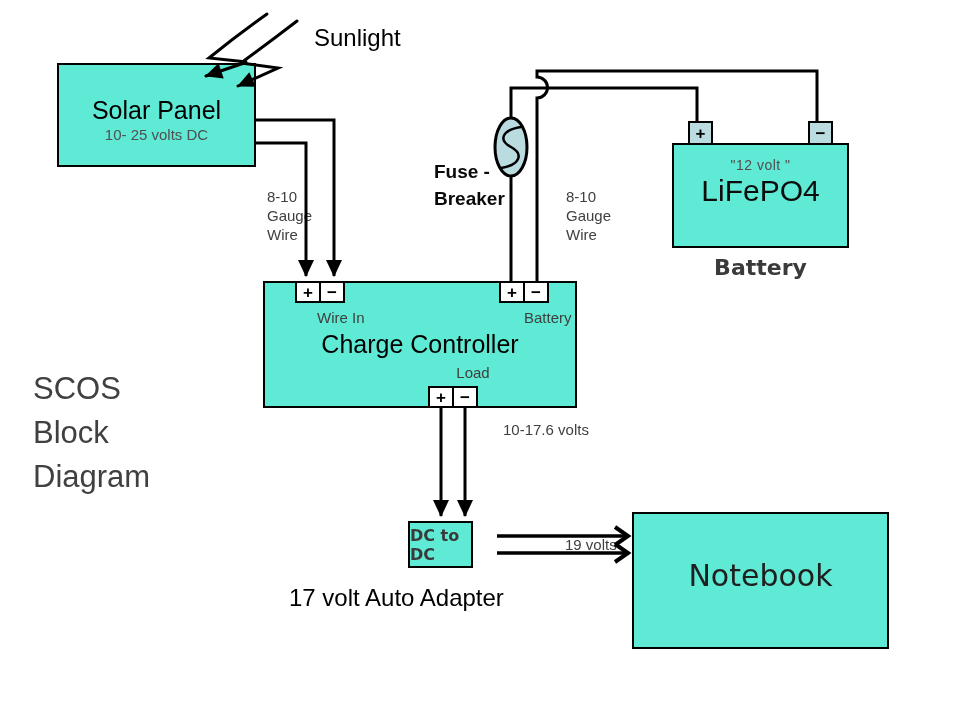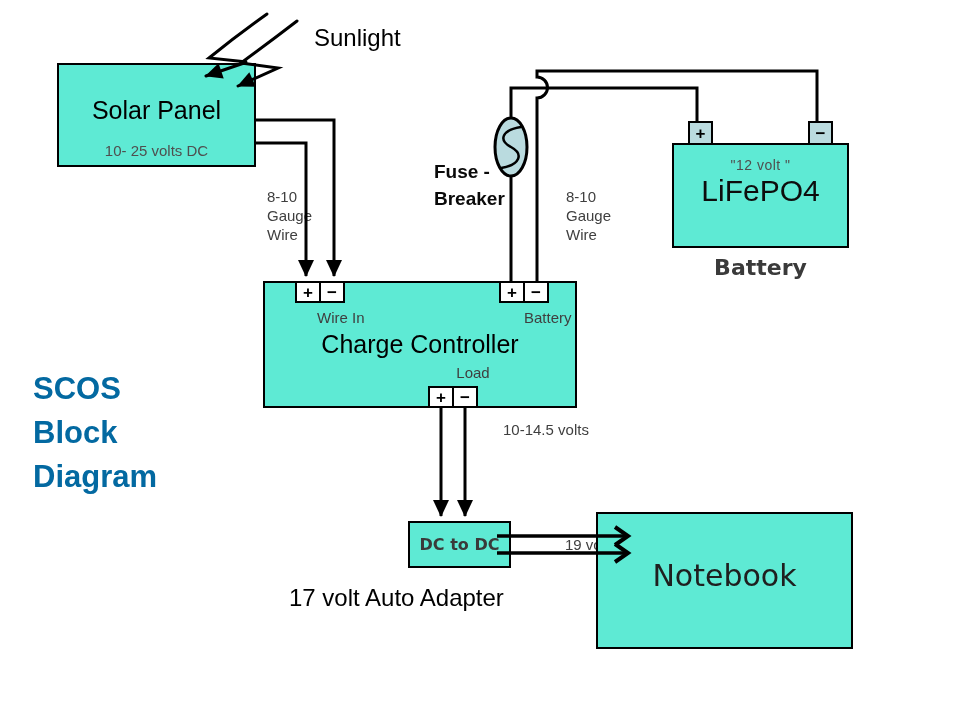--- a/index.html
+++ b/index.html
@@ -14,30 +14,30 @@
   }
   .term{
     position:absolute;width:26px;height:22px;box-sizing:border-box;border:2px solid #000;
     background:#ffffff;display:flex;align-items:center;justify-content:center;
     font-weight:bold;font-size:17px;line-height:1;z-index:3;
   }
   .term.blue{background:#badbdf;width:25px;height:24px;}
   .lbl-sm{font-size:15px;color:#3f3f3f;line-height:19px;margin-left:20px;}
   #solar-panel{left:57px;top:63px;width:199px;height:104px;display:flex;flex-direction:column;align-items:center;padding-top:31px;z-index:2;}
   #solar-panel .name{font-size:25px;line-height:28px;color:#000;}
-  #solar-panel .volts{font-size:15px;color:#4f4f4f;margin-top:18px;text-align:right;}
+  #solar-panel .volts{font-size:15px;color:#4f4f4f;margin-top:2px;text-align:right;}
   #battery-box{left:672px;top:143px;width:177px;height:105px;display:flex;flex-direction:column;align-items:center;padding-top:12px;z-index:2;}
   #battery-box .rating{font-size:14px;color:#4f4f4f;letter-spacing:.5px;}
   #battery-box .chem{font-size:30px;line-height:34px;color:#0d0d0d;margin-top:1px;}
   #controller-box{left:263px;top:281px;width:314px;height:127px;z-index:2;}
-  #dc-box{left:408px;top:521px;width:103px;height:47px;display:flex;align-items:center;justify-content:center;z-index:2;}
+  #dc-box{left:408px;top:521px;width:65px;height:47px;display:flex;align-items:center;justify-content:center;z-index:2;}
   #dc-box .name{font-family:"DejaVu Sans",sans-serif;font-weight:bold;font-size:16px;color:#3a3a3a;}
-  #notebook-box{left:596px;top:512px;width:257px;height:137px;display:flex;align-items:center;justify-content:center;z-index:2;}
+  #notebook-box{left:632px;top:512px;width:257px;height:137px;display:flex;align-items:center;justify-content:center;z-index:2;}
   #notebook-box .name{font-family:"DejaVu Sans",sans-serif;font-size:30px;color:#1f1f1f;margin-top:-10px;}
-  #diagram-title{left:33px;top:367px;font-size:31px;font-weight:bold;line-height:44px;color:#0369a1;}
+  #diagram-title{left:33px;top:367px;font-size:31px;font-weight:normal;line-height:44px;color:#404040;}
   #sunlight-label{left:314px;top:24px;font-size:24px;color:#000000;}
   #fuse-label{left:434px;top:158px;font-size:19px;font-weight:600;line-height:27px;color:#0a0a0a;}
   #gauge-left{left:247px;top:187px;}
   #gauge-right{left:546px;top:187px;}
   #battery-caption{left:672px;top:255px;width:177px;text-align:center;font-family:"DejaVu Sans",sans-serif;font-weight:bold;font-size:22px;color:#3a3a3a;}
   #controller-title{left:263px;top:330px;width:314px;text-align:center;font-size:25px;color:#000;z-index:3;}
   #solar-in-label{left:297px;top:308px;z-index:3;}
   #ctrl-battery-label{left:504px;top:308px;z-index:3;}
   #load-label{left:428px;top:363px;width:50px;text-align:center;z-index:3;}
   #load-voltage{left:483px;top:420px;}
@@ -96,21 +96,21 @@
   <div class="term" style="left:428px;top:386px;">
     <span>+</span>
   </div>
   <div class="term" style="left:452px;top:386px;">
     <span>−</span>
   </div>
   <div class="abs lbl-sm" id="solar-in-label">Wire In</div>
   <div class="abs lbl-sm" id="ctrl-battery-label">Battery</div>
   <div class="abs" id="controller-title">Charge Controller</div>
   <div class="abs lbl-sm" id="load-label">Load</div>
-  <div class="abs lbl-sm" id="load-voltage">10-14.5 volts</div>
+  <div class="abs lbl-sm" id="load-voltage">10-17.6 volts</div>
 
   <div class="box" id="dc-box">
     <div class="name">DC to DC</div>
   </div>
   <div class="abs lbl-sm" id="output-voltage">19 volts</div>
   <div class="abs" id="adapter-caption">17 volt Auto Adapter</div>
   <div class="box" id="notebook-box">
     <div class="name">Notebook</div>
   </div>
 

